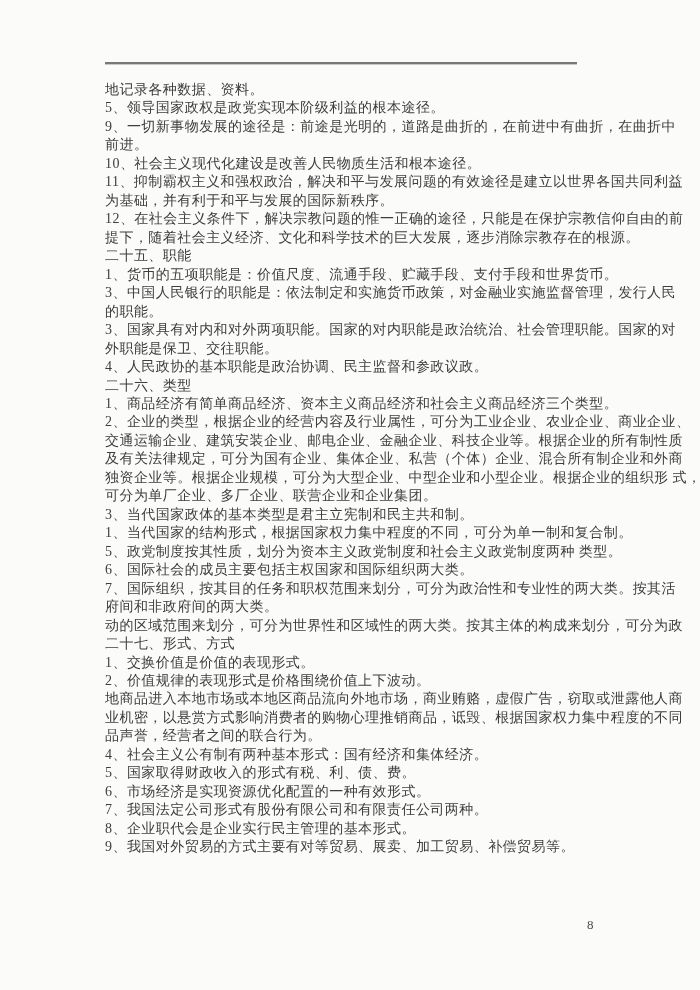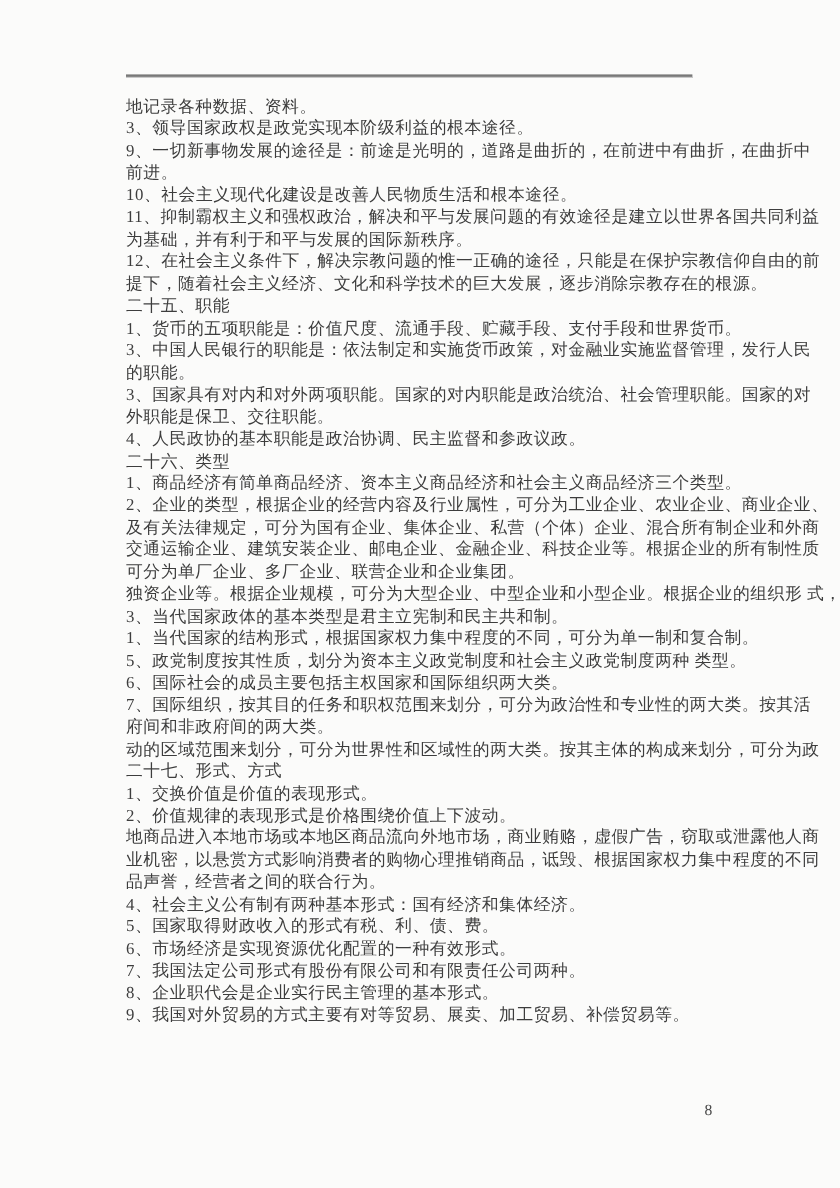--- a/index.html
+++ b/index.html
@@ -51,42 +51,42 @@
     color: #4a4a4a;
   }
 </style>
 </head>
 <body>
 
 <div class="sheet">
   <div class="header-rule"></div>
   <div class="text-block">
       <div class="line">地记录各种数据、资料。</div>
-      <div class="line">3、领导国家政权是政党实现本阶级利益的根本途径。</div>
+      <div class="line">5、领导国家政权是政党实现本阶级利益的根本途径。</div>
       <div class="line">9、一切新事物发展的途径是：前途是光明的，道路是曲折的，在前进中有曲折，在曲折中</div>
       <div class="line">前进。</div>
       <div class="line">10、社会主义现代化建设是改善人民物质生活和根本途径。</div>
       <div class="line">11、抑制霸权主义和强权政治，解决和平与发展问题的有效途径是建立以世界各国共同利益</div>
       <div class="line">为基础，并有利于和平与发展的国际新秩序。</div>
       <div class="line">12、在社会主义条件下，解决宗教问题的惟一正确的途径，只能是在保护宗教信仰自由的前</div>
       <div class="line">提下，随着社会主义经济、文化和科学技术的巨大发展，逐步消除宗教存在的根源。</div>
       <div class="line">二十五、职能</div>
       <div class="line">1、货币的五项职能是：价值尺度、流通手段、贮藏手段、支付手段和世界货币。</div>
       <div class="line">3、中国人民银行的职能是：依法制定和实施货币政策，对金融业实施监督管理，发行人民</div>
       <div class="line">的职能。</div>
       <div class="line">3、国家具有对内和对外两项职能。国家的对内职能是政治统治、社会管理职能。国家的对</div>
       <div class="line">外职能是保卫、交往职能。</div>
       <div class="line">4、人民政协的基本职能是政治协调、民主监督和参政议政。</div>
       <div class="line">二十六、类型</div>
       <div class="line">1、商品经济有简单商品经济、资本主义商品经济和社会主义商品经济三个类型。</div>
       <div class="line">2、企业的类型，根据企业的经营内容及行业属性，可分为工业企业、农业企业、商业企业、</div>
+      <div class="line">交通运输企业、建筑安装企业、邮电企业、金融企业、科技企业等。根据企业的所有制性质</div>
       <div class="line">及有关法律规定，可分为国有企业、集体企业、私营（个体）企业、混合所有制企业和外商</div>
-      <div class="line">交通运输企业、建筑安装企业、邮电企业、金融企业、科技企业等。根据企业的所有制性质</div>
+      <div class="line">独资企业等。根据企业规模，可分为大型企业、中型企业和小型企业。根据企业的组织形 式，</div>
       <div class="line">可分为单厂企业、多厂企业、联营企业和企业集团。</div>
-      <div class="line">独资企业等。根据企业规模，可分为大型企业、中型企业和小型企业。根据企业的组织形 式，</div>
       <div class="line">3、当代国家政体的基本类型是君主立宪制和民主共和制。</div>
       <div class="line">1、当代国家的结构形式，根据国家权力集中程度的不同，可分为单一制和复合制。</div>
       <div class="line">5、政党制度按其性质，划分为资本主义政党制度和社会主义政党制度两种 类型。</div>
       <div class="line">6、国际社会的成员主要包括主权国家和国际组织两大类。</div>
       <div class="line">7、国际组织，按其目的任务和职权范围来划分，可分为政治性和专业性的两大类。按其活</div>
       <div class="line">府间和非政府间的两大类。</div>
       <div class="line">动的区域范围来划分，可分为世界性和区域性的两大类。按其主体的构成来划分，可分为政</div>
       <div class="line">二十七、形式、方式</div>
       <div class="line">1、交换价值是价值的表现形式。</div>
       <div class="line">2、价值规律的表现形式是价格围绕价值上下波动。</div>

